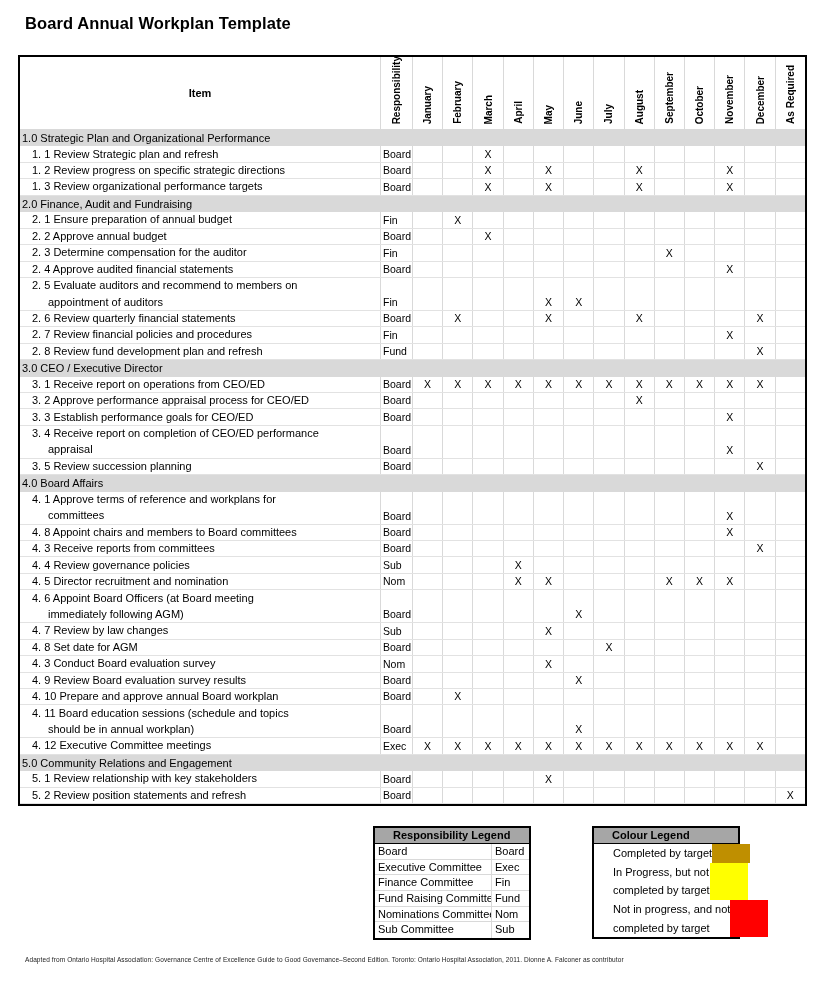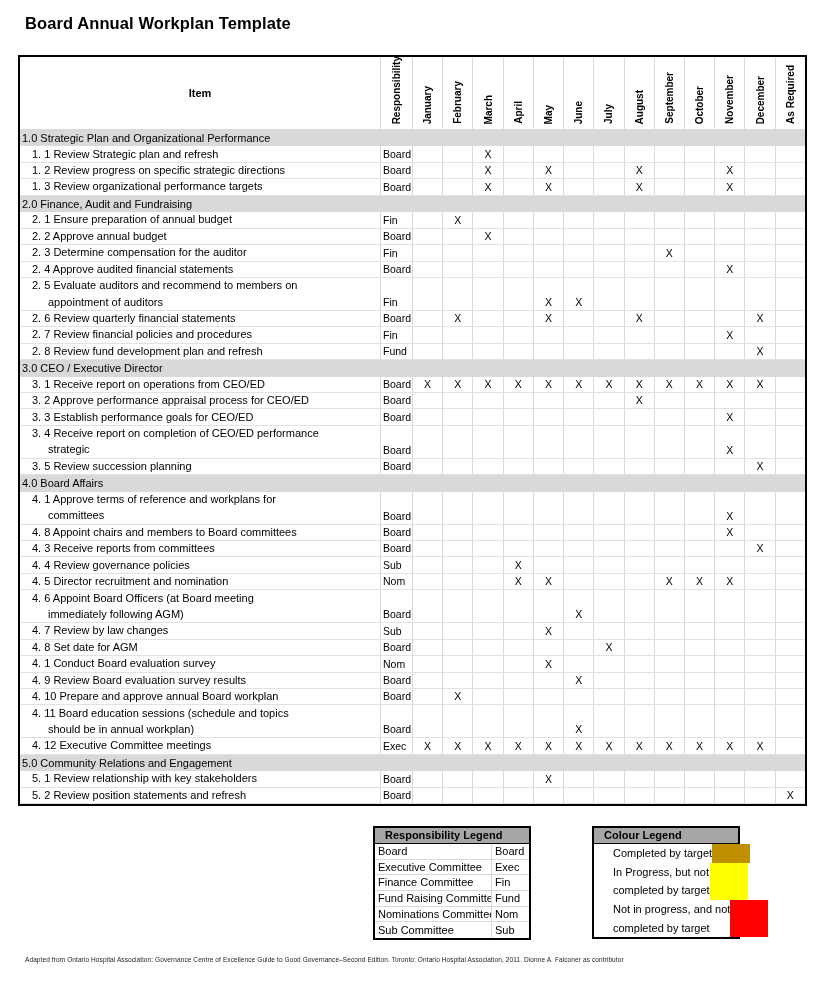--- a/index.html
+++ b/index.html
@@ -41,24 +41,24 @@
   .icell .cont { padding-left: 28px; }
   .rcell { font-size: 10.5px; display: flex; align-items: flex-end;
            padding-left: 2px; line-height: 16px; overflow: hidden; }
   .mcell { font-size: 10.5px; display: flex; align-items: flex-end; justify-content: center;
            line-height: 16px; }
   
   .legend { position: absolute; border: 2px solid #000; background: #fff; font-size: 11px; }
   #resp-legend   { left: 373px; top: 826px; width: 158px; }
   #colour-legend { left: 592px; top: 826px; width: 148px; }
   .legend-header { background: #a6a6a6; font-weight: 700; font-size: 11px;
-                   height: 16px; line-height: 15px; padding-left: 10px;
+                   height: 16px; line-height: 15px; padding-left: 18px;
                    border-bottom: 1px solid #000; }
   .rl-row { display: flex; height: 15.7px; line-height: 15px; border-bottom: 1px solid #d9d9d9; }
-  .rl-row:last-child { border-bottom: none; align-items: center; }
+  .rl-row:last-child { border-bottom: none; }
   .rl-name { flex: 1; padding-left: 3px; border-right: 1px solid #d9d9d9; white-space: nowrap; overflow: hidden; }
   .rl-code { width: 37px; padding-left: 3px; }
   .cl-entry { display: flex; margin-left: 16px; }
   .cl-text { flex: 1; padding-left: 3px; }
   .cl-text .line { height: 18.7px; line-height: 18.5px; white-space: nowrap; }
   .cl-swatch { width: 38px; flex: none; }
   
   .footer {
     position: absolute; left: 25px; top: 956px;
     font-size: 6.5px; color: #1c1c1c; white-space: nowrap; letter-spacing: 0.1px;
@@ -382,21 +382,21 @@
         <div class="c-month mcell"></div>
         <div class="c-month mcell"></div>
         <div class="c-month mcell"></div>
         <div class="c-month mcell">X</div>
         <div class="c-month mcell"></div>
         <div class="c-month mcell"></div>
       </div>
       <div class="trow tall">
         <div class="c-item icell">
           <div class="line">3. 4 Receive report on completion of CEO/ED performance</div>
-          <div class="line cont">strategic</div>
+          <div class="line cont">appraisal</div>
         </div>
         <div class="c-resp rcell">Board</div>
         <div class="c-month mcell"></div>
         <div class="c-month mcell"></div>
         <div class="c-month mcell"></div>
         <div class="c-month mcell"></div>
         <div class="c-month mcell"></div>
         <div class="c-month mcell"></div>
         <div class="c-month mcell"></div>
         <div class="c-month mcell"></div>
@@ -575,21 +575,21 @@
         <div class="c-month mcell">X</div>
         <div class="c-month mcell"></div>
         <div class="c-month mcell"></div>
         <div class="c-month mcell"></div>
         <div class="c-month mcell"></div>
         <div class="c-month mcell"></div>
         <div class="c-month mcell"></div>
       </div>
       <div class="trow">
         <div class="c-item icell">
-          <div class="line">4. 1 Conduct Board evaluation survey</div>
+          <div class="line">4. 3 Conduct Board evaluation survey</div>
         </div>
         <div class="c-resp rcell">Nom</div>
         <div class="c-month mcell"></div>
         <div class="c-month mcell"></div>
         <div class="c-month mcell"></div>
         <div class="c-month mcell"></div>
         <div class="c-month mcell">X</div>
         <div class="c-month mcell"></div>
         <div class="c-month mcell"></div>
         <div class="c-month mcell"></div>

